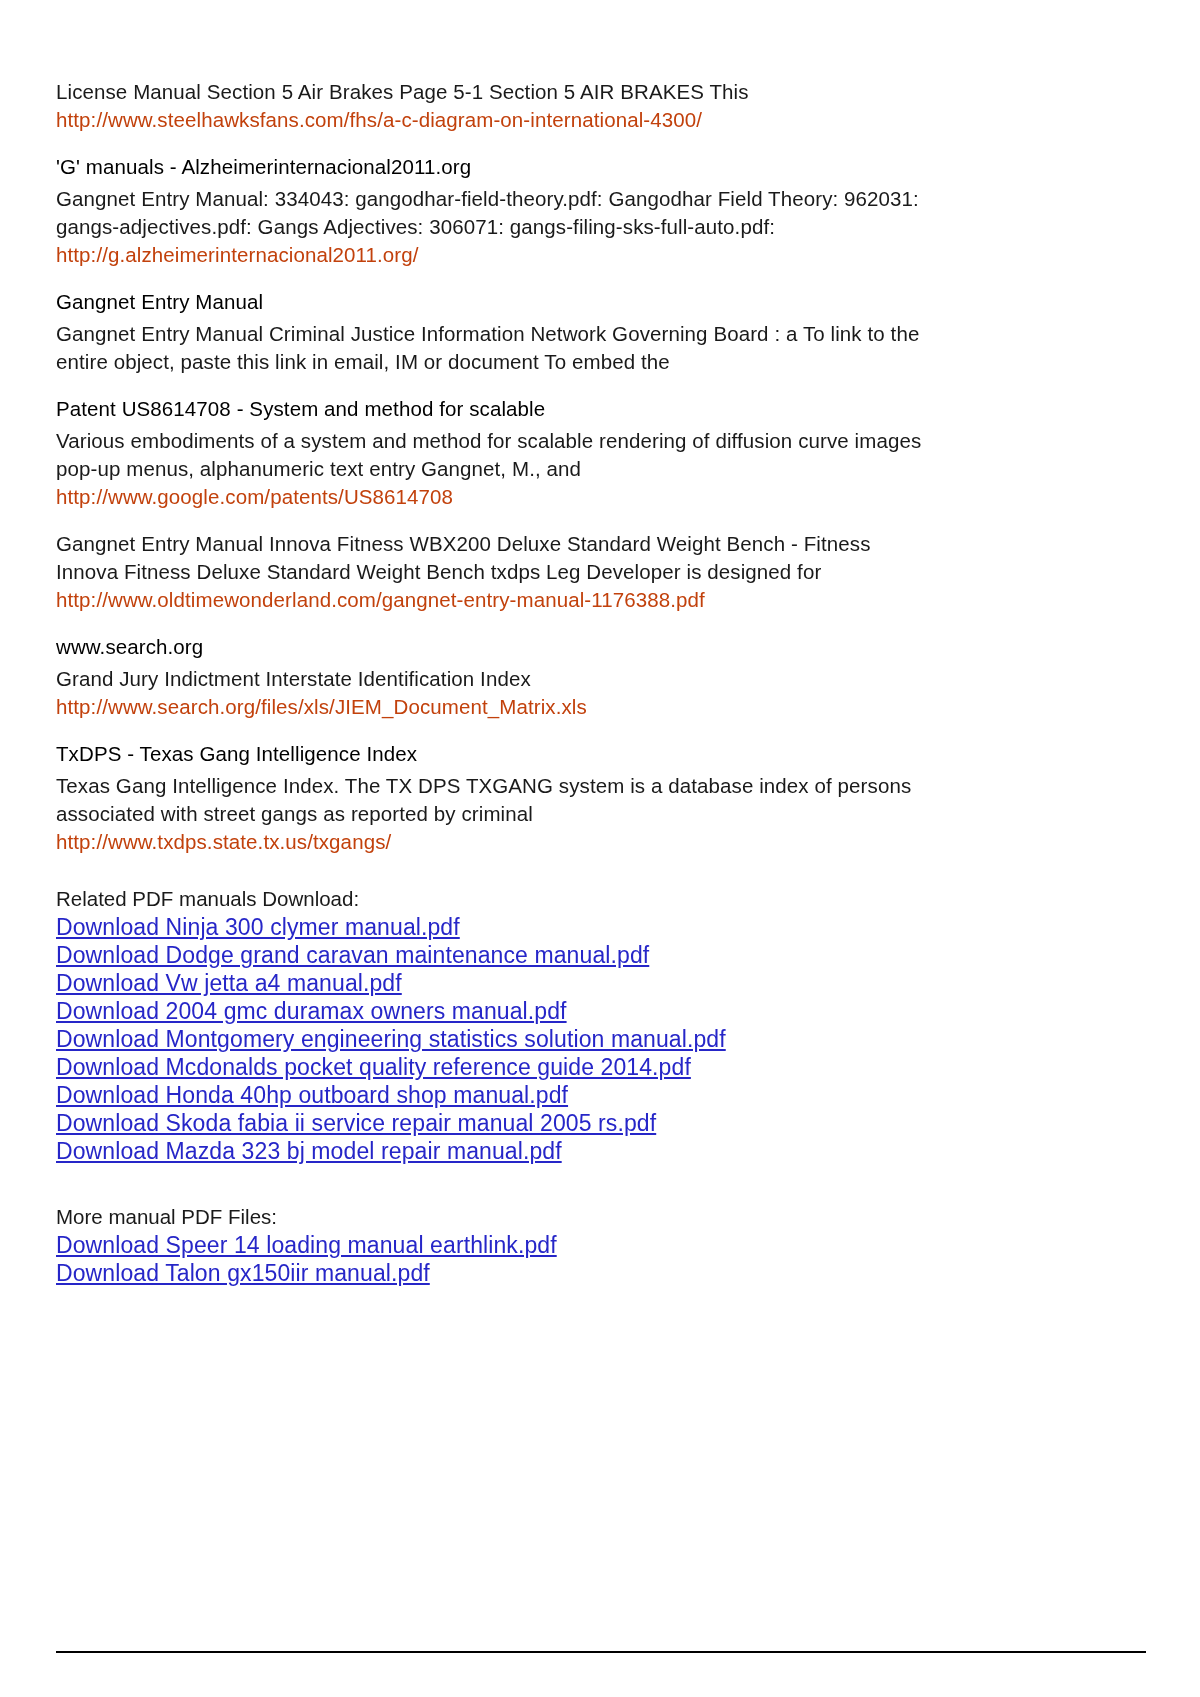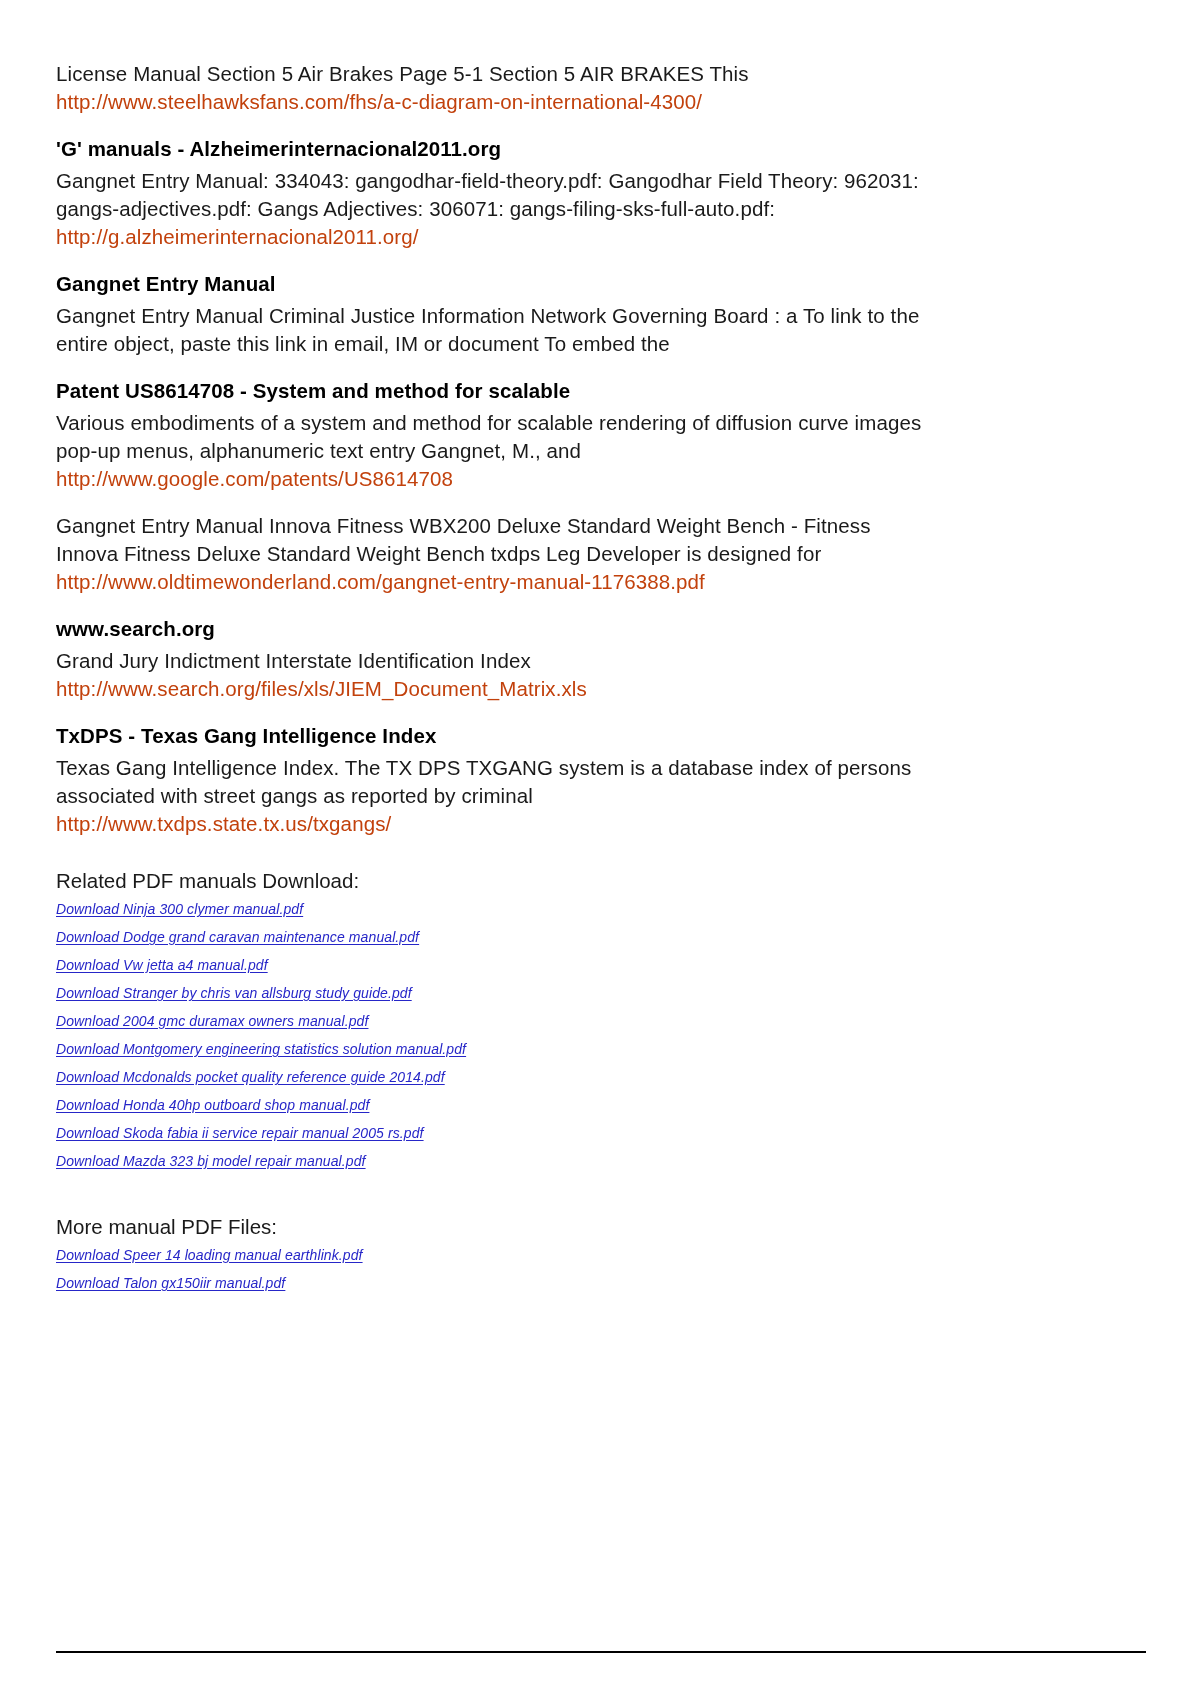--- a/index.html
+++ b/index.html
@@ -16,70 +16,69 @@
     position: relative;
     width: 1200px;
     height: 1697px;
     background: #ffffff;
     box-sizing: border-box;
     overflow: hidden;
   }
   .content {
     position: absolute;
     left: 56px;
-    top: 60px;
+    top: 78px;
     width: 950px;
   }
   .para {
     font-size: 20.5px;
     line-height: 28px;
     color: #1a1a1a;
     margin: 0;
     letter-spacing: 0.1px;
   }
   .url {
     font-size: 20.5px;
     line-height: 28px;
     color: #c2410c;
     margin: 0;
     letter-spacing: 0.1px;
   }
   .heading {
     font-size: 20.5px;
     line-height: 28px;
-    font-weight: bold;
+    font-weight: normal;
     color: #000000;
     margin: 0;
     letter-spacing: 0.1px;
   }
   .intro-block { margin-bottom: 0px; }
   .section { margin-top: 19px; }
   .section .heading { margin-bottom: 4px; }
   .desc-wrap { max-width: 950px; }
 
   .links-section {
     margin-top: 29px;
   }
   .links-label {
     font-size: 20.5px;
     line-height: 28px;
     color: #1a1a1a;
     margin: 0 0 0 0;
   }
   .dl-link {
     display: block;
-    font-size: 14px;
+    font-size: 23px;
     line-height: 28px;
     color: #2626c8;
     text-decoration: underline;
     text-underline-offset: 2px;
     width: fit-content;
     cursor: pointer;
     letter-spacing: 0.1px;
-    font-style: italic;
   }
   .more-section { margin-top: 38px; }
 
   .footer-rule {
     position: absolute;
     left: 56px;
     bottom: 44px;
     width: 1090px;
     height: 2px;
     background: #000000;
@@ -145,21 +144,20 @@
         <p class="para">associated with street gangs as reported by criminal</p>
       </div>
       <p class="url">http://www.txdps.state.tx.us/txgangs/</p>
     </div>
 
     <div class="links-section">
       <p class="links-label">Related PDF manuals Download:</p>
       <a class="dl-link">Download Ninja 300 clymer manual.pdf</a>
       <a class="dl-link">Download Dodge grand caravan maintenance manual.pdf</a>
       <a class="dl-link">Download Vw jetta a4 manual.pdf</a>
-      <a class="dl-link">Download Stranger by chris van allsburg study guide.pdf</a>
       <a class="dl-link">Download 2004 gmc duramax owners manual.pdf</a>
       <a class="dl-link">Download Montgomery engineering statistics solution manual.pdf</a>
       <a class="dl-link">Download Mcdonalds pocket quality reference guide 2014.pdf</a>
       <a class="dl-link">Download Honda 40hp outboard shop manual.pdf</a>
       <a class="dl-link">Download Skoda fabia ii service repair manual 2005 rs.pdf</a>
       <a class="dl-link">Download Mazda 323 bj model repair manual.pdf</a>
     </div>
 
     <div class="more-section">
       <p class="links-label">More manual PDF Files:</p>

